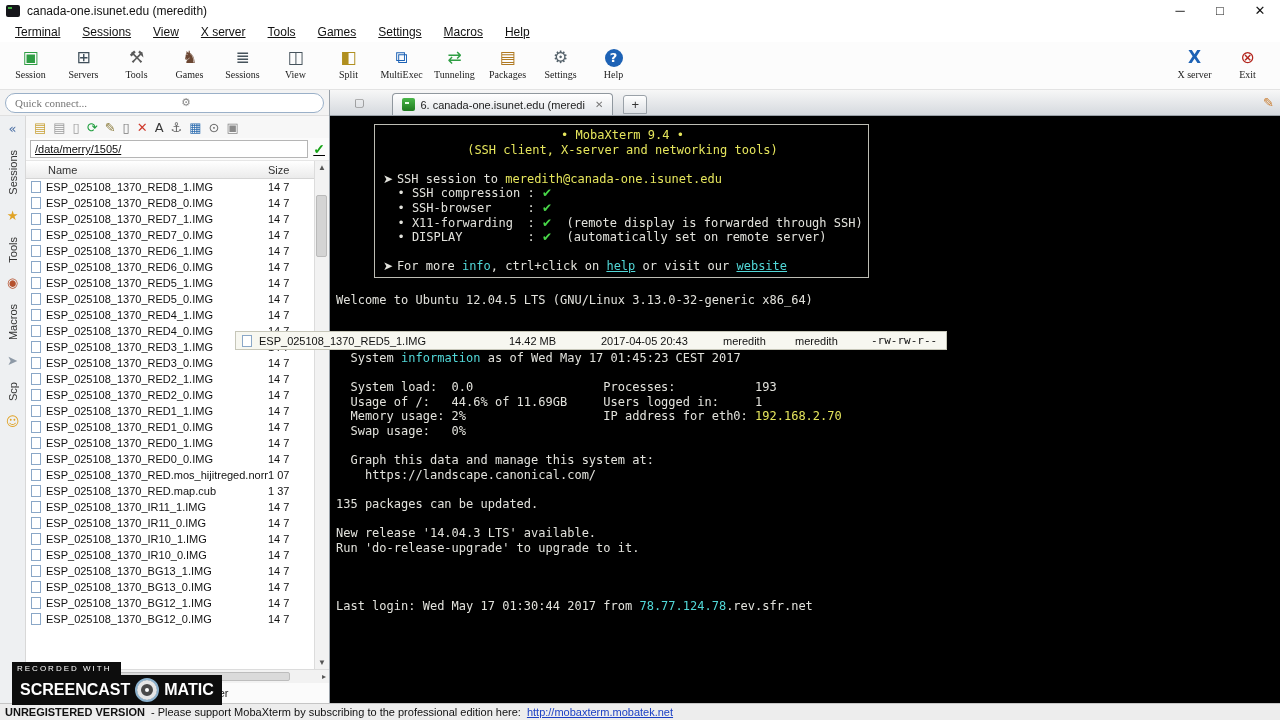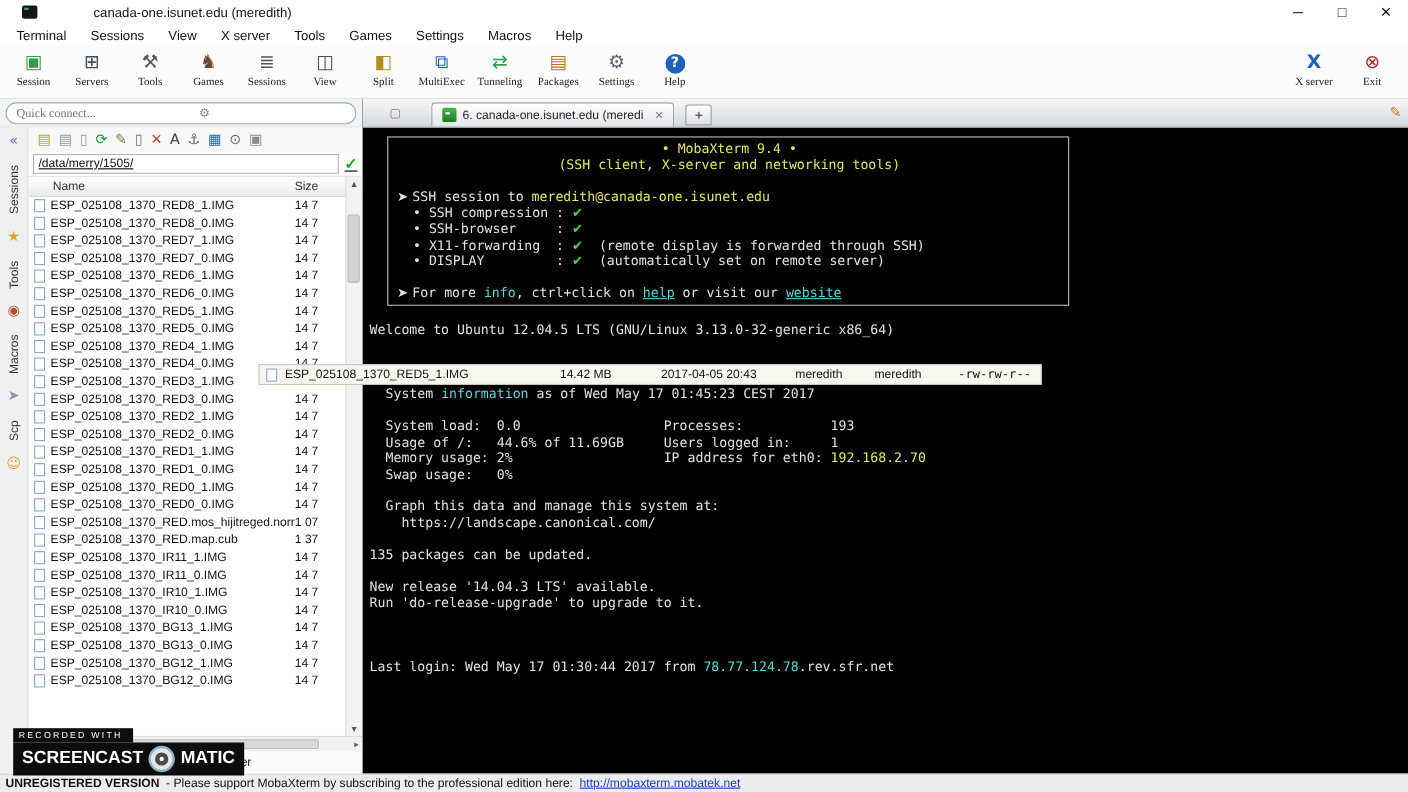--- a/index.html
+++ b/index.html
@@ -1,29 +1,29 @@
 <!DOCTYPE html>
 <html><head>
 <meta charset="utf-8">
 <style>
   * { margin:0; padding:0; box-sizing:border-box; }
   html,body { width:1280px; height:720px; }
   body { font-family:"Liberation Sans", sans-serif; background:#444; }
   .window { position:relative; width:1280px; height:720px; background:#fff; overflow:hidden; }
 
   
-  .titlebar { height:22px; display:flex; align-items:center; padding-left:20px; background:#fff; font-size:12px; color:#111;gap:44px; }
+  .titlebar { height:22px; display:flex; align-items:center; padding-left:6px; background:#fff; font-size:12px; color:#111; }
   .title-icon { width:14px; height:12px; background:#15151a; border-radius:2px; margin-right:7px; position:relative; }
   .title-icon::after { content:""; position:absolute; left:2px; top:2px; width:4px; height:2px; background:#3fae3f; }
   .win-controls { margin-left:auto; display:flex; }
   .win-btn { width:40px; text-align:center; font-size:13px; line-height:20px; color:#111; }
 
   
   .menubar { height:20px; display:flex; align-items:center; background:#fff; padding-left:4px; }
-  .menu-item { padding:2px 11px; font-size:12px; color:#111; }
+  .menu-item { padding:2px 11px; font-size:12px; color:#111;text-decoration:underline; }
 
   
   .toolbar { height:48px; display:flex; align-items:flex-start; background:#fcfcfc; padding:2px 6px 0 4px; border-bottom:1px solid #e3e3e3; }
   .tool-item { width:53px; display:flex; flex-direction:column; align-items:center; padding-top:3px; font-size:10px; color:#222; }
   .tool-icon { height:21px; line-height:21px; font-size:17px; font-family:"DejaVu Sans", sans-serif; }
   .tool-icon.circle { width:18px; height:18px; border-radius:50%; line-height:18px; font-size:13px; font-weight:bold; text-align:center; margin:2px 0 1px 0; }
   .tool-icon.bold { font-weight:bold; }
   .tool-label { margin-top:1px; white-space:nowrap;font-family:Liberation Serif, serif; }
   .push { margin-left:auto; }
 
@@ -74,21 +74,21 @@
   .tab { display:flex; align-items:center; gap:5px; height:22px; padding:0 9px; background:linear-gradient(#ffffff,#e2e5e9); border:1px solid #8f979e; border-bottom:none; border-radius:4px 4px 0 0; font-size:11px; color:#222; }
   .tab-ticon { width:13px; height:13px; border-radius:2px; background:linear-gradient(#49b749,#1f7a1f); position:relative; flex:none; }
   .tab-ticon::after { content:""; position:absolute; left:3px; top:4px; width:4px; height:2px; background:#eaffea; }
   .tab-close { color:#777; font-size:10px; margin-left:5px; }
   .newtab { width:24px; height:19px; margin-left:10px; margin-bottom:1px; background:linear-gradient(#ffffff,#dde0e4); border:1px solid #9aa1a8; border-radius:3px 3px 0 0; text-align:center; font-size:13px; line-height:17px; color:#333; }
   .pencil-btn { margin-left:auto; align-self:center; font-size:13px; color:#c97a2a; font-family:"DejaVu Sans",sans-serif; }
 
   
   .terminal { flex:1; background:#000; padding:8px 0 0 6px; overflow:hidden; font-family:"DejaVu Sans Mono",monospace; }
   .tline { height:14.6px; line-height:14.6px; font-size:12px; white-space:pre; color:#e2e2dc; }
-  .banner { border:1px solid #bdbdb4; width:620px; margin-left:16px; padding:3px 6px 3px 8px; }
+  .banner { border:1px solid #bdbdb4; width:495px; margin-left:38px; padding:3px 6px 3px 8px; }
   .c-w { color:#e2e2dc; } .c-y { color:#e5e55c; } .c-g { color:#49d849; } .c-c { color:#52d8d8; }
   .u { text-decoration:underline; }
   .sym { font-family:"DejaVu Sans",sans-serif; }
   .cursor { display:inline-block; width:7px; height:12px; background:#b4b4b4; vertical-align:-1px; }
 
   
   .hover-info { position:absolute; left:235px; top:331px; width:712px; height:19px; background:#f7f7f0; border:1px solid #c6c6b8; display:flex; align-items:center; font-size:11px; color:#111; padding:0 6px; z-index:40; }
   .hi-icon { width:10px; height:12px; border:1px solid #8aa7c7; background:#fff; margin-right:7px; flex:none; }
   .hi-name { width:250px; white-space:nowrap; overflow:hidden; }
   .hi-size { width:92px; } .hi-date { width:122px; } .hi-owner { width:72px; } .hi-group { width:76px; }

